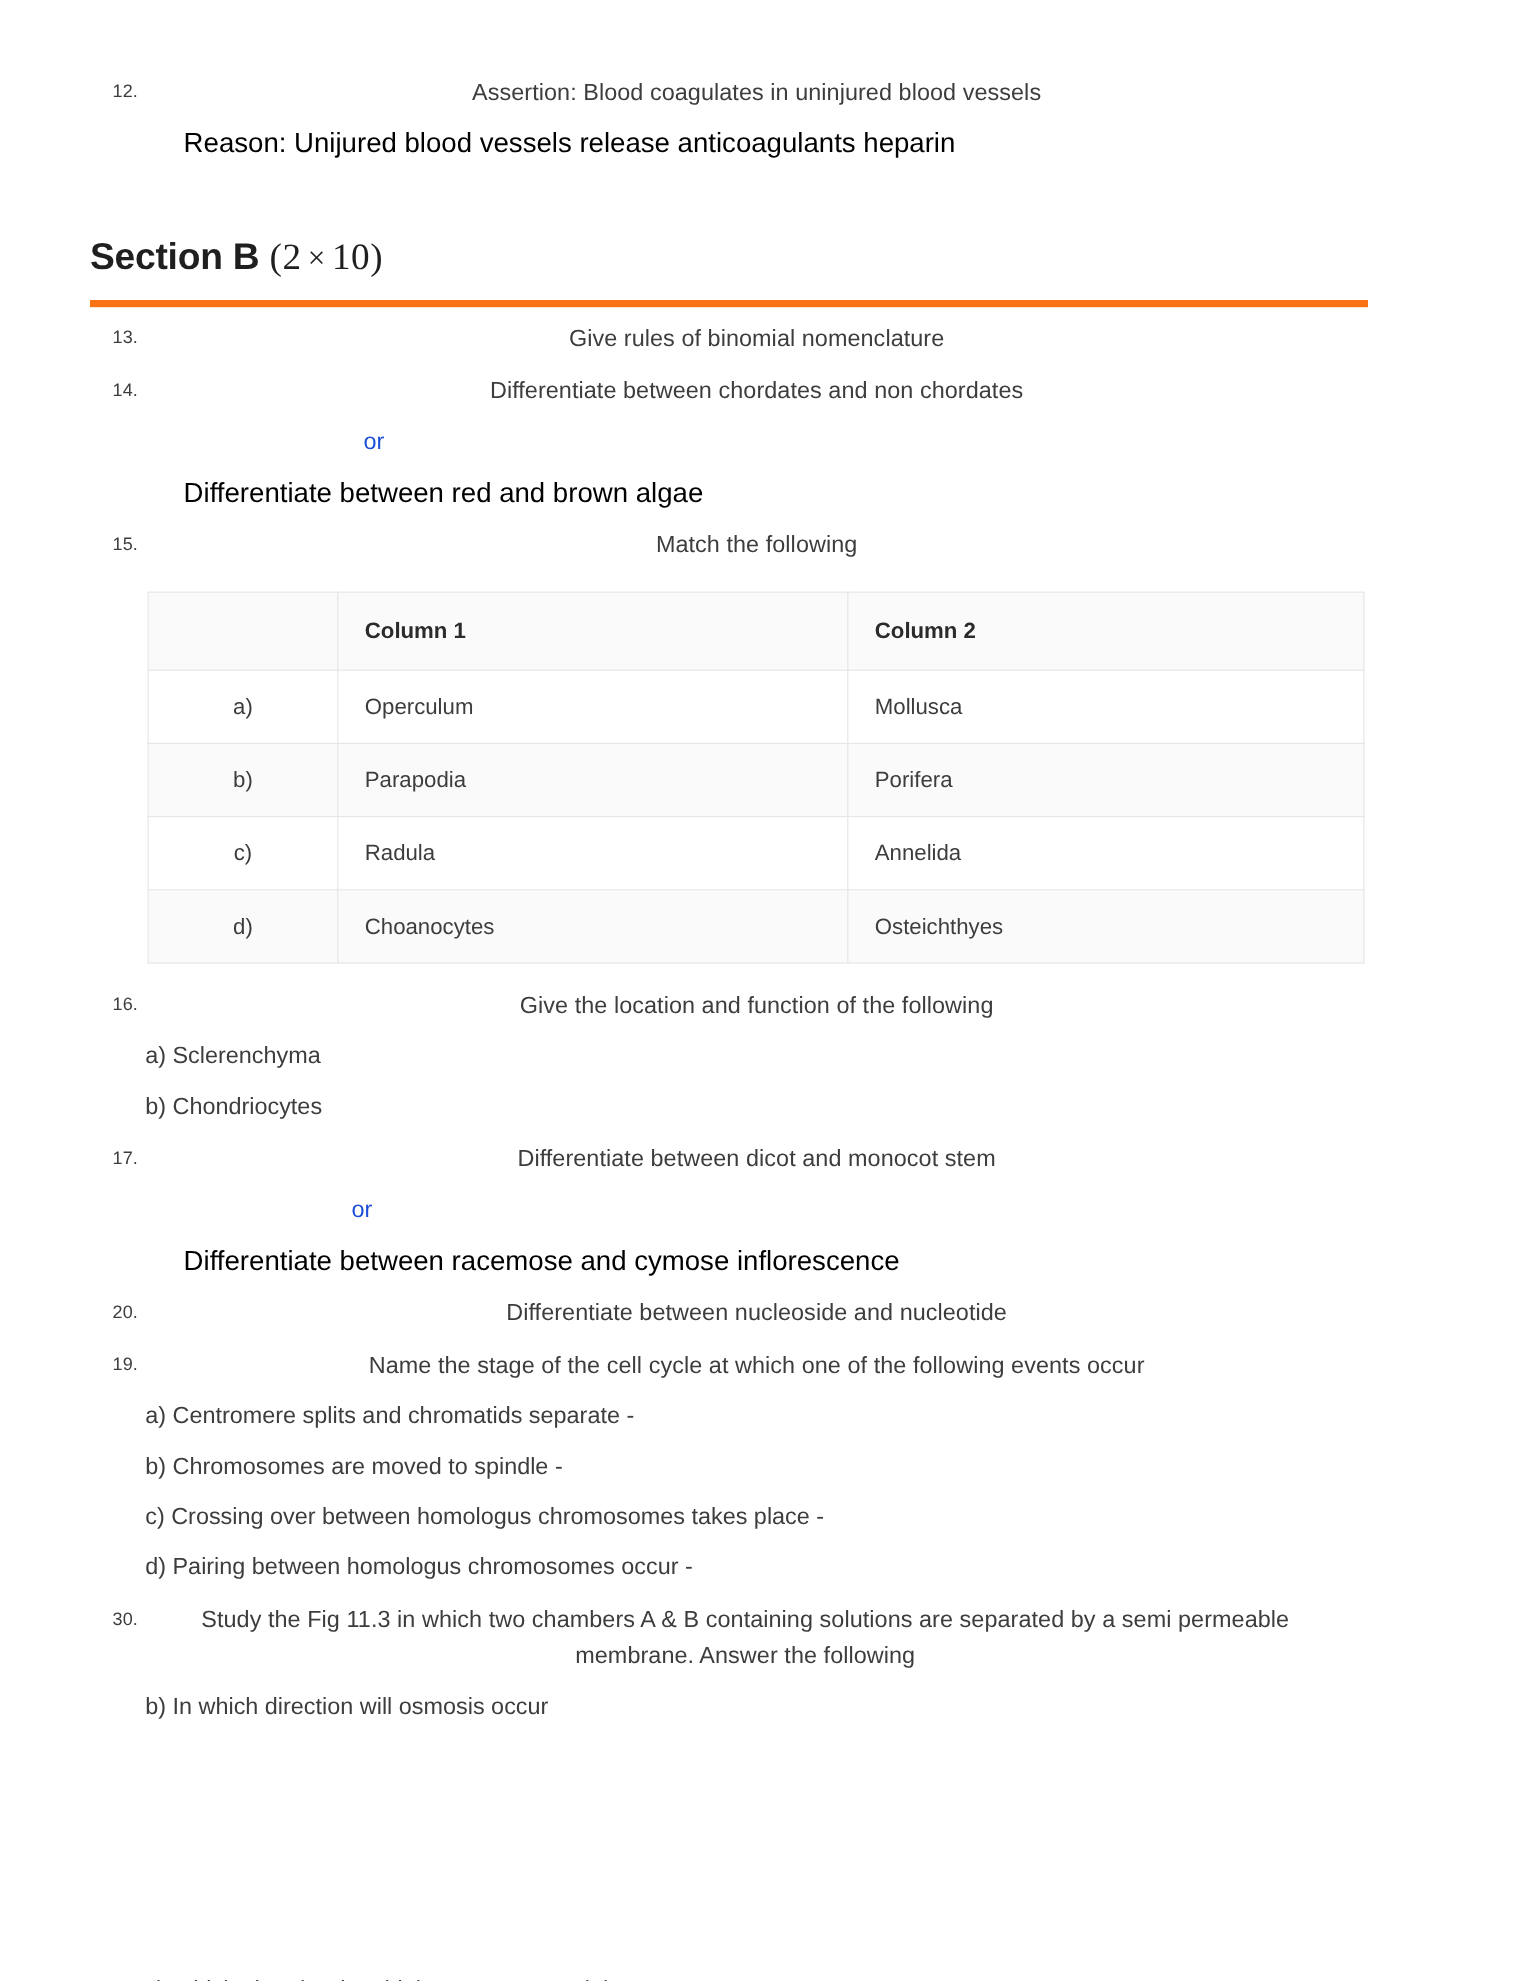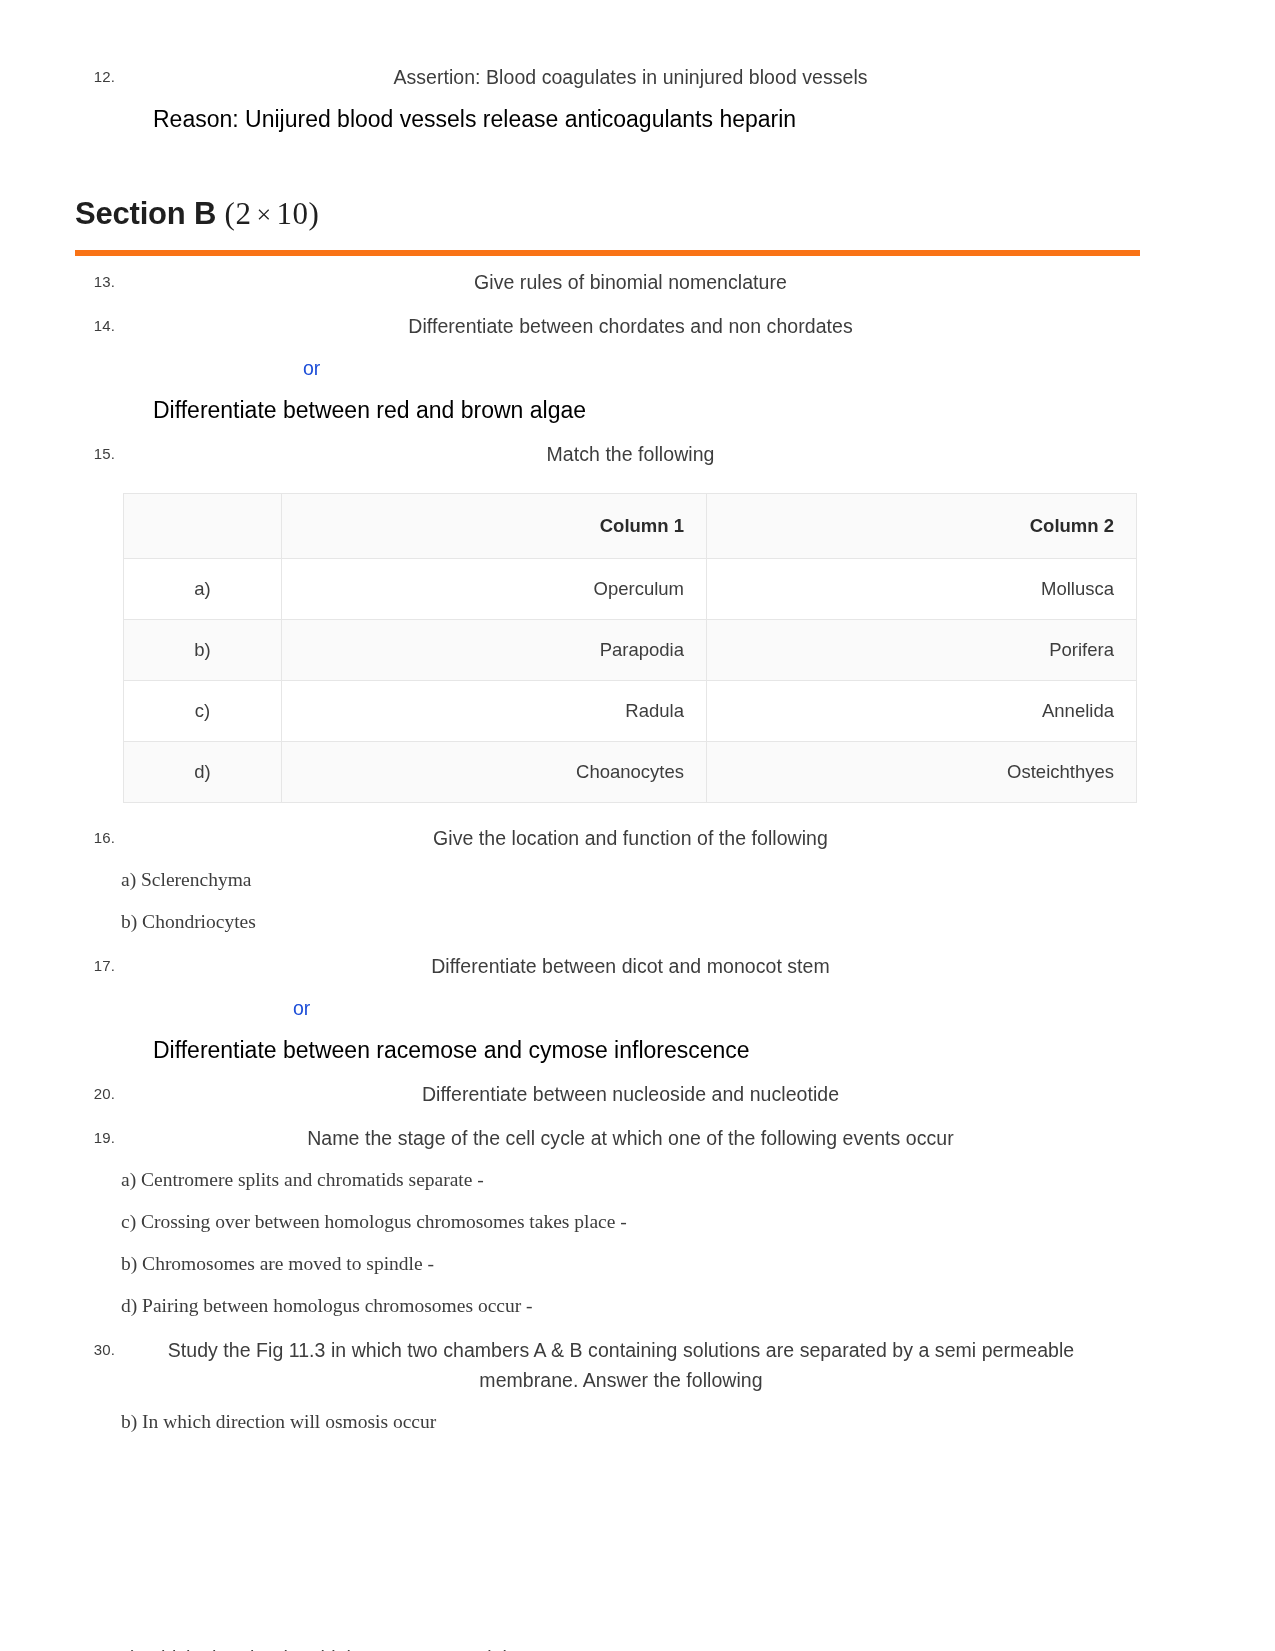--- a/index.html
+++ b/index.html
@@ -56,21 +56,20 @@
   }
   .qtext.wrap {
     max-width: 1000px;
   }
 
   .subline {
     font-size: 19.5px;
     line-height: 30px;
     color: #3d3d3d;
     margin-top: 12px;
-    font-family: Liberation Serif, serif;
   }
   .contline {
     font-size: 23px;
     line-height: 30px;
     color: #000000;
     margin-top: 12px;
     margin-left: 32px;
   }
   .or-line {
     font-size: 19.5px;
@@ -124,21 +123,21 @@
   table.match col.c2 { width: 425px; }
   table.match col.c3 { width: 430px; }
 
   table.match th,
   table.match td {
     border: 1px solid #e6e6e6;
     padding: 18px 22px;
     line-height: 24px;
     color: #3d3d3d;
     vertical-align: middle;
-    text-align: right;
+    text-align: left;
     font-weight: normal;
   }
   table.match thead th {
     background: #fafafa;
     font-weight: bold;
     color: #2b2b2b;
     padding: 20px 22px;
   }
   table.match tbody tr:nth-child(odd)  td { background: #ffffff; }
   table.match tbody tr:nth-child(even) td { background: #fafafa; }
@@ -257,22 +256,22 @@
 
     <li class="qitem">
       <span class="qnum">20.</span>
       <div class="qtext">Differentiate between nucleoside and nucleotide</div>
     </li>
 
     <li class="qitem">
       <span class="qnum">19.</span>
       <div class="qtext">Name the stage of the cell cycle at which one of the following events occur</div>
       <div class="subline">a) Centromere splits and chromatids separate -</div>
+      <div class="subline">b) Chromosomes are moved to spindle -</div>
       <div class="subline">c) Crossing over between homologus chromosomes takes place -</div>
-      <div class="subline">b) Chromosomes are moved to spindle -</div>
       <div class="subline">d) Pairing between homologus chromosomes occur -</div>
     </li>
 
     <li class="qitem">
       <span class="qnum">30.</span>
       <div class="qtext wrap">Study the Fig 11.3 in which two chambers A &amp; B containing solutions are separated by a semi permeable membrane. Answer the following</div>
       <div class="subline">b) In which direction will osmosis occur</div>
     </li>
   </ol>
 

